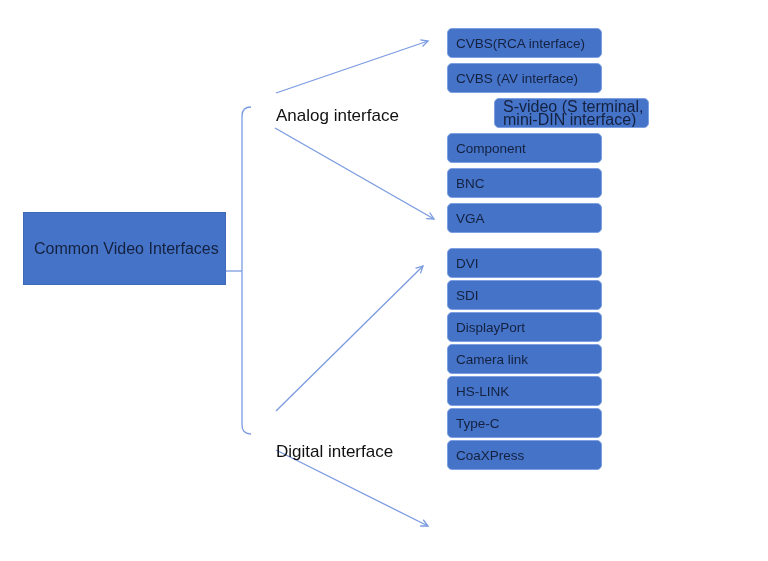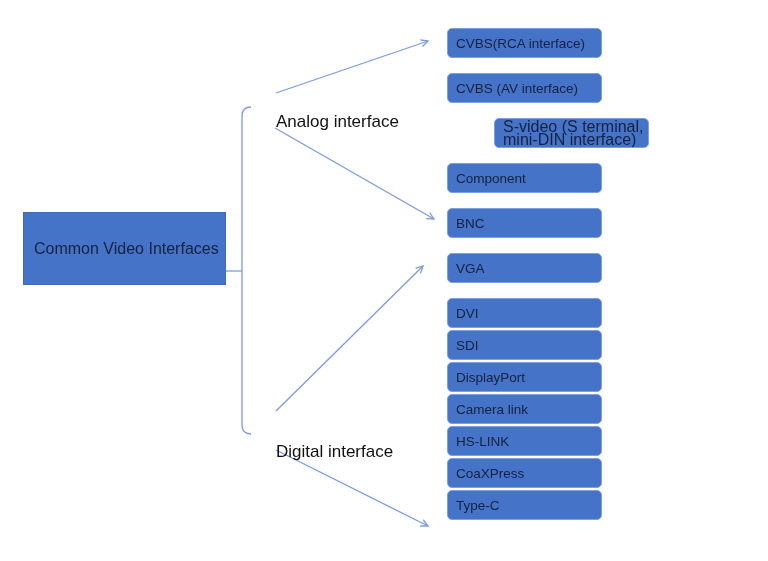--- a/index.html
+++ b/index.html
@@ -43,33 +43,33 @@
     font-size: 16px;
     color: #14213f;
   }
   .branch-label {
     position: absolute;
     left: 276px;
     font-size: 17px;
     color: #111111;
     white-space: nowrap;
   }
-  .branch-label.analog { top: 112px; }
+  .branch-label.analog { top: 106px; }
   .branch-label.digital { top: 422px; margin-top: 20px; }
   .leaf-column {
     position: absolute;
     left: 447px;
     top: 28px;
     width: 155px;
   }
   .leaf-group {
     display: flex;
     flex-direction: column;
   }
-  .leaf-group.analog { gap: 15px; }
+  .leaf-group.analog { gap: 5px; }
   .leaf-group.digital { gap: 2px; margin-top: 15px; }
   .leaf-node {
     box-sizing: border-box;
     width: 155px;
     height: 30px;
     background: #4573c8;
     border: 1px solid #7ca0e2;
     border-radius: 5px;
     display: flex;
     align-items: center;
@@ -120,19 +120,19 @@
       <div class="leaf-node">BNC</div>
       <div class="leaf-node">VGA</div>
     </div>
 
     <div class="leaf-group digital">
       <div class="leaf-node">DVI</div>
       <div class="leaf-node">SDI</div>
       <div class="leaf-node">DisplayPort</div>
       <div class="leaf-node">Camera link</div>
       <div class="leaf-node">HS-LINK</div>
+      <div class="leaf-node">Type-C</div>
       <div class="leaf-node">CoaXPress</div>
-      <div class="leaf-node">Type-C</div>
     </div>
 
   </div>
 
 </div>
 
 </body></html>

